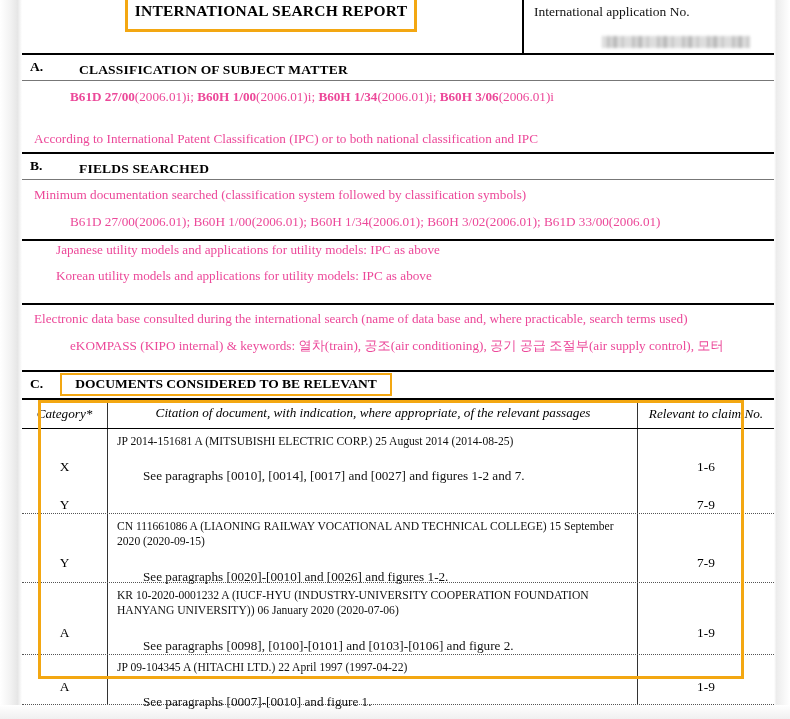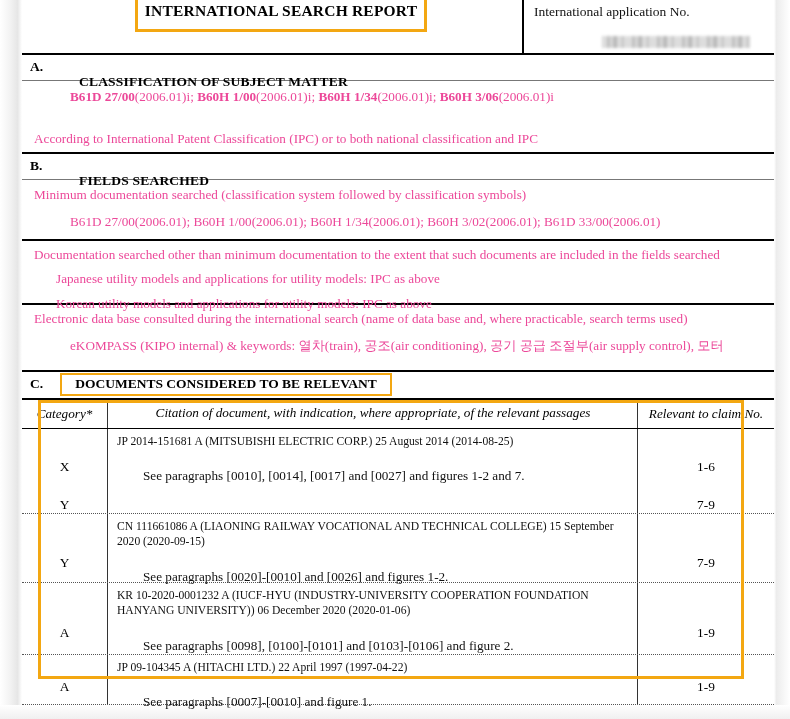--- a/index.html
+++ b/index.html
@@ -34,21 +34,21 @@
     left: 22px; top: 0; width: 752px; height: 710px;
   }
 
   
   .header {
     position: relative;
     height: 55px;
     border-bottom: 2.5px solid #000;
   }
   .hdr-title-cell {
-    position: absolute; left: 10px; top: 0; width: 500px; height: 44px;
+    position: absolute; left: 0; top: 0; width: 500px; height: 44px;
   }
   .hdr-title-box {
     position: absolute;
     left: 103px; top: -6px; width: 292px; height: 38px;
     border: 3px solid #f3a712;
     border-top: none;
     background: transparent;
   }
   .hdr-title-text {
     position: absolute;
@@ -85,21 +85,21 @@
     padding: 0;
   }
   .band.thick { border-bottom: 2.5px solid #000; }
   .band.thin  { border-bottom: 1px solid #777; }
 
   .sec-letter {
     position: absolute; left: 8px; top: 4px;
     font-weight: bold; font-size: 13.5px;
   }
   .sec-title {
-    position: absolute; left: 57px; top: 19px;
+    position: absolute; left: 57px; top: 7px;
     font-weight: bold; font-size: 13.5px; letter-spacing: .2px;
   }
   .line {
     font-size: 13.2px; color: #ec4899; line-height: 1.42;
   }
   .pad { padding: 5px 10px 5px 12px; }
   .indent1 { padding-left: 34px; }
   .indent2 { padding-left: 48px; }
   .bold { font-weight: bold; }
 
@@ -197,21 +197,20 @@
       <span class="sec-letter">B.</span>
       <span class="sec-title">FIELDS SEARCHED</span>
     </div>
 
     <div class="band thick" style="height:61px;">
       <div class="line pad" style="padding-top:6px;">Minimum documentation searched (classification system followed by classification symbols)</div>
       <div class="line pad indent2" style="padding-top:3px;">B61D 27/00(2006.01); B60H 1/00(2006.01); B60H 1/34(2006.01); B60H 3/02(2006.01); B61D 33/00(2006.01)</div>
     </div>
 
     <div class="band thick" style="height:64px;">
-      <div class="line pad" style="padding-top:5px;">Documentation searched other than minimum documentation to the extent that such documents are included in the fields searched</div>
       <div class="line pad indent1" style="padding-top:0px;">Japanese utility models and applications for utility models: IPC as above</div>
       <div class="line pad indent1" style="padding-top:2px;">Korean utility models and applications for utility models: IPC as above</div>
     </div>
 
     <div class="band thick" style="height:67px;">
       <div class="line pad" style="padding-top:5px;">Electronic data base consulted during the international search (name of data base and, where practicable, search terms used)</div>
       <div class="line pad indent2" style="padding-top:3px;">eKOMPASS (KIPO internal) &amp; keywords: 열차(train), 공조(air conditioning), 공기 공급 조절부(air supply control), 모터</div>
     </div>
 
     <div class="band thick" style="height:28px;">
@@ -262,21 +261,21 @@
         <div class="c-rel">
           <span class="cat-mark" style="display:block;margin-top:35px;">7-9</span>
         </div>
       </div>
 
       <div class="crow dashed" style="height:72px;">
         <div class="c-cat">
           <span class="cat-mark" style="margin-top:36px;">A</span>
         </div>
         <div class="c-cit">
-          <div class="cit-title">KR 10-2020-0001232 A (IUCF-HYU (INDUSTRY-UNIVERSITY COOPERATION FOUNDATION HANYANG UNIVERSITY)) 06 December 2020 (2020-01-06)</div>
+          <div class="cit-title">KR 10-2020-0001232 A (IUCF-HYU (INDUSTRY-UNIVERSITY COOPERATION FOUNDATION HANYANG UNIVERSITY)) 06 January 2020 (2020-07-06)</div>
           <div class="cit-see">See paragraphs [0098], [0100]-[0101] and [0103]-[0106] and figure 2.</div>
         </div>
         <div class="c-rel">
           <span class="cat-mark" style="display:block;margin-top:36px;">1-9</span>
         </div>
       </div>
 
       <div class="crow dashed" style="height:50px;">
         <div class="c-cat">
           <span class="cat-mark" style="margin-top:18px;">A</span>

